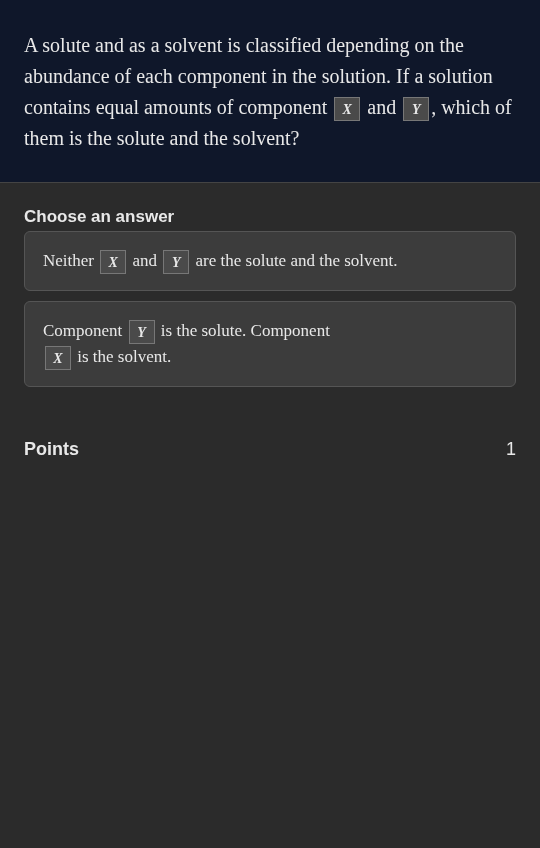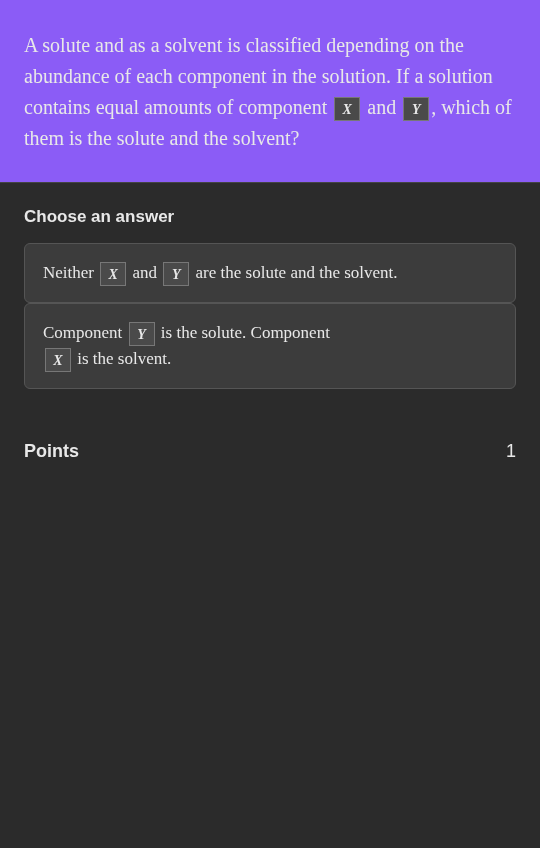--- a/index.html
+++ b/index.html
@@ -11,21 +11,21 @@
     body {
       width: 540px;
       min-height: 848px;
       background-color: #2b2b2b;
       font-family: Georgia, 'Times New Roman', serif;
       color: #e8e8e8;
     }
 
     .question-section {
       padding: 30px 12px 28px 24px;
-      background-color: #8b5cf6;
+      background-color: #0f172a;
     }
 
     .question-text {
       font-size: 20px;
       line-height: 1.55;
       color: #e8e8e8;
     }
 
     .divider {
       height: 1px;
@@ -35,27 +35,28 @@
 
     .answer-section {
       padding: 24px 24px 16px 24px;
       background-color: #2b2b2b;
     }
 
     .choose-label {
       font-size: 17px;
       font-weight: bold;
       color: #e8e8e8;
-      margin-bottom: 16px;
+      margin-bottom: 4px;
       font-family: Arial, sans-serif;
     }
 
     .answer-options {
       display: flex;
       flex-direction: column;
+      gap: 10px;
     }
 
     .answer-option {
       background-color: #3c3c3c;
       border: 1px solid #555;
       border-radius: 6px;
       padding: 16px 18px;
       cursor: pointer;
       font-size: 17px;
       line-height: 1.5;

